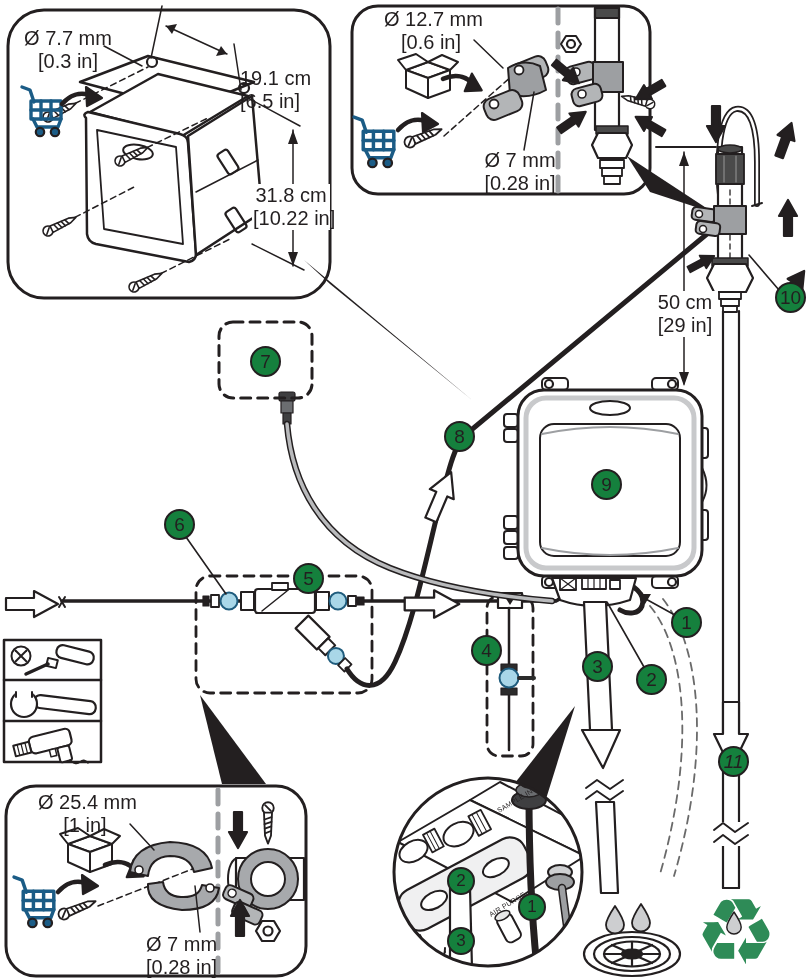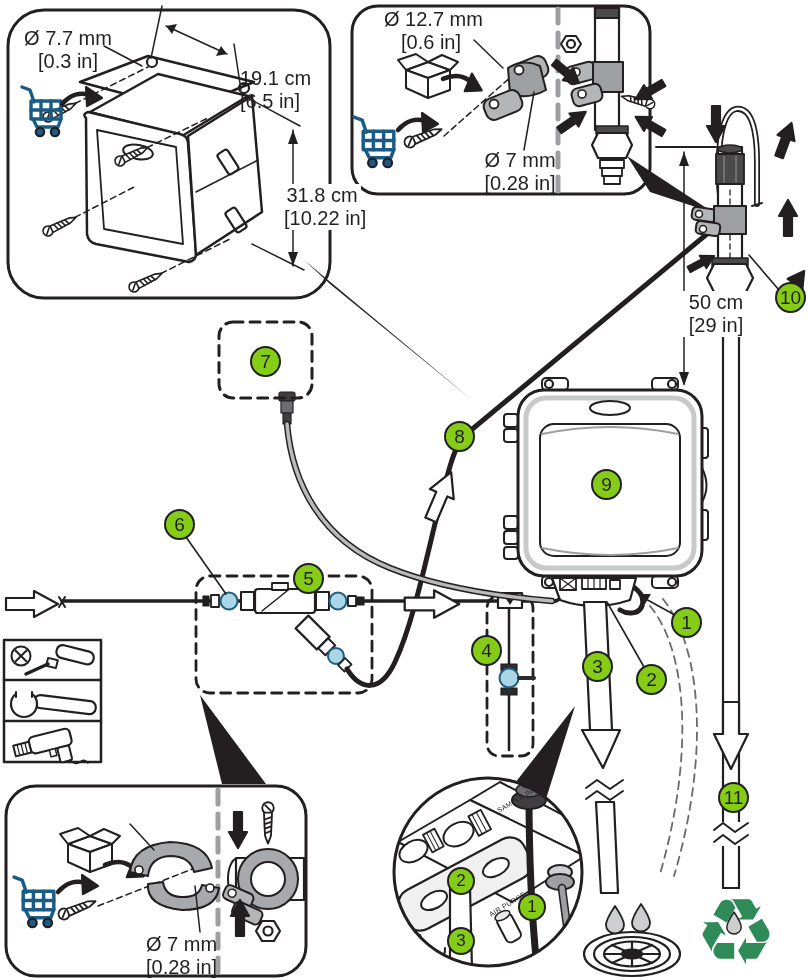--- a/index.html
+++ b/index.html
@@ -1,22 +1,22 @@
 <!DOCTYPE html>
 <html><head>
 <meta charset="utf-8">
 <style>
   html,body{margin:0;padding:0;background:#fff;}
   body{font-family:"Liberation Sans",sans-serif;color:#231f20;}
   .stage{position:relative;width:808px;height:980px;background:#fff;overflow:hidden;}
   .stage svg{position:absolute;left:0;top:0;z-index:1;}
   .lbl{position:absolute;z-index:2;font-size:20px;line-height:1.15;text-align:center;white-space:nowrap;}
   .lbl.left{text-align:left;}
-  .lbl.bg{background:#fff;padding:0 1px;margin-left:31px;}
-  .co{position:absolute;z-index:3;width:31px;height:31px;box-sizing:border-box;border:2.5px solid #231f20;border-radius:50%;background:#84cc16;display:flex;align-items:center;justify-content:center;font-size:19px;}
+  .lbl.bg{background:#fff;padding:0 1px;}
+  .co{position:absolute;z-index:3;width:31px;height:31px;box-sizing:border-box;border:2.5px solid #231f20;border-radius:50%;background:#15803d;display:flex;align-items:center;justify-content:center;font-size:19px;}
   .co.sm{width:28px;height:28px;font-size:17px;}
 </style>
 </head>
 <body>
 
 <div class="stage">
 
 <svg width="808" height="980" viewBox="0 0 808 980" xmlns="http://www.w3.org/2000/svg">
 <defs>
   <g id="cart">
@@ -481,33 +481,37 @@
   <div>[0.6 in]</div>
 </div>
 <div class="lbl" style="left:484px;top:149px;width:72px;">
   <div>Ø 7 mm</div>
   <div>[0.28 in]</div>
 </div>
 <div class="lbl bg" style="left:652px;top:291px;width:64px;">
   <div>50 cm</div>
   <div>[29 in]</div>
 </div>
+<div class="lbl" style="left:38px;top:791px;width:94px;">
+  <div>Ø 25.4 mm</div>
+  <div>[1 in]</div>
+</div>
 <div class="lbl" style="left:146px;top:933px;width:70px;">
   <div>Ø 7 mm</div>
   <div>[0.28 in]</div>
 </div>
 
 <div class="co" style="left:671px;top:607px;">1</div>
 <div class="co" style="left:636px;top:664px;">2</div>
 <div class="co" style="left:582px;top:651px;">3</div>
 <div class="co" style="left:471px;top:635px;">4</div>
 <div class="co" style="left:293px;top:563px;">5</div>
 <div class="co" style="left:164px;top:509px;">6</div>
 <div class="co" style="left:250px;top:346px;">7</div>
 <div class="co" style="left:444px;top:421px;">8</div>
 <div class="co" style="left:591px;top:469px;">9</div>
 <div class="co" style="left:775px;top:282px;">10</div>
-<div class="co" style="left:718px;top:782px;">11</div>
+<div class="co" style="left:718px;top:746px;font-style:italic;">11</div>
 <div class="co sm" style="left:518px;top:893px;">1</div>
 <div class="co sm" style="left:447px;top:867px;">2</div>
 <div class="co sm" style="left:447px;top:927px;">3</div>
 
 </div>
 
 </body></html>

